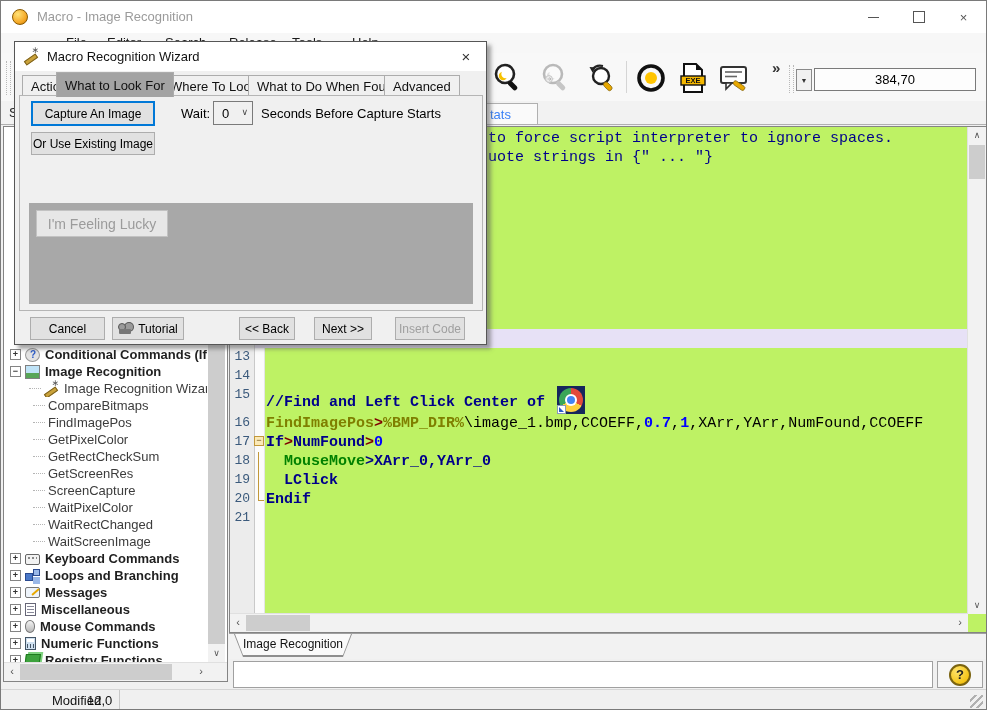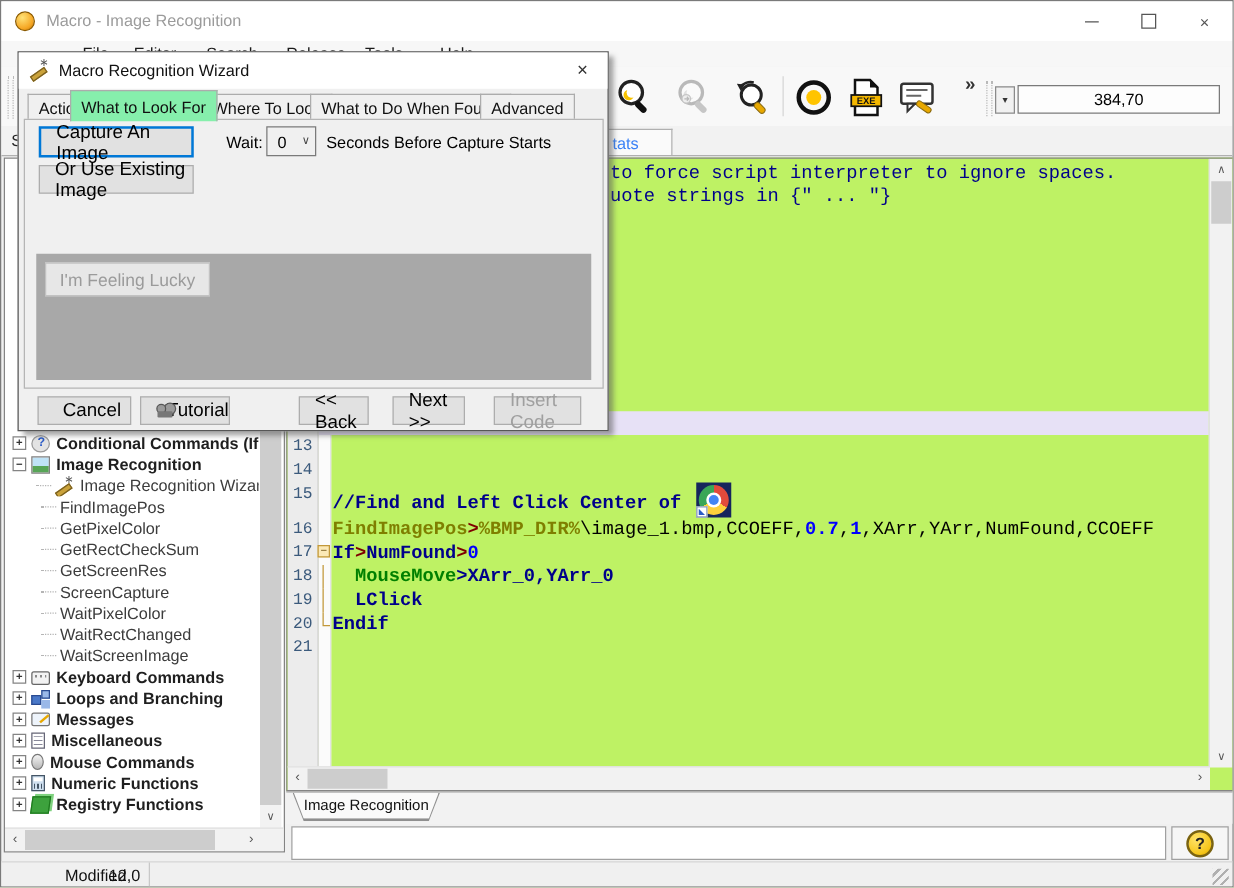--- a/index.html
+++ b/index.html
@@ -114,23 +114,23 @@
   .grip-dots{right:3px;bottom:3px;width:13px;height:13px;background:repeating-linear-gradient(135deg,transparent 0 3px,#b0b0b0 3px 5px);}
 
   
   .dialog{left:13px;top:40px;width:473px;height:304px;background:#f0f0f0;border:1px solid #565656;box-sizing:border-box;box-shadow:4px 4px 4px rgba(90,90,90,.55);}
   .dlg-title{position:absolute;left:0;top:0;width:100%;height:29px;background:#fff;}
   .dlg-title .ic{position:absolute;left:9px;top:7px;}
   .dlg-title-text{position:absolute;left:32px;top:7px;font-size:13px;color:#111;}
   .dlg-close{position:absolute;right:8px;top:4px;width:24px;height:22px;text-align:center;line-height:22px;font-size:15px;color:#333;}
   .dlg-tabs{position:absolute;left:0;top:29px;width:100%;height:25px;}
   .dtab{position:absolute;top:4px;height:21px;background:#f0f0f0;border:1px solid #acacac;border-bottom:none;box-sizing:border-box;font-size:13px;color:#111;padding:3px 8px 0 8px;white-space:nowrap;}
-  .dtab.active{top:1px;height:25px;background:#86efac;padding-top:5px;z-index:2;}
+  .dtab.active{top:1px;height:25px;background:#a3a3a3;padding-top:5px;z-index:2;}
   .dlg-page{position:absolute;left:4px;top:53px;width:464px;height:216px;background:#f0f0f0;border:1px solid #b5b5b5;box-sizing:border-box;}
-  .btn{background:#e1e1e1;border:1px solid #adadad;box-sizing:border-box;font-size:15px;color:#000;display:flex;align-items:center;justify-content:center;font-family:"Liberation Sans",sans-serif;padding-left:12px;}
+  .btn{background:#e1e1e1;border:1px solid #adadad;box-sizing:border-box;font-size:12px;color:#000;display:flex;align-items:center;justify-content:center;font-family:"Liberation Sans",sans-serif;}
   .btn.focus{border:2px solid #0078d7;}
   .btn.disabled{color:#9f9f9f;}
   .dlg-label{position:absolute;font-size:13px;color:#000;}
   .wait-dd{position:absolute;left:193px;top:5px;width:40px;height:24px;background:#f0f0f0;border:1px solid #7a7a7a;box-sizing:border-box;font-size:13px;}
   .wait-dd .val{position:absolute;left:8px;top:4px;}
   .wait-dd .ch{position:absolute;right:4px;top:5px;font-size:9px;color:#444;}
   .preview{position:absolute;left:9px;top:107px;width:444px;height:101px;background:#a8a8a8;}
   .lucky{position:absolute;left:7px;top:7px;width:132px;height:27px;background:#e7e7e7;border:1px solid #c2c2c2;box-sizing:border-box;font-size:14px;color:#9b9b9b;display:flex;align-items:center;justify-content:center;}
   .ic-cam{display:inline-block;position:relative;width:15px;height:11px;margin-right:5px;}
   .ic-cam::before{content:"";position:absolute;left:0;top:0;width:6px;height:6px;border-radius:50%;background:#9a9a9a;border:1px solid #555;box-shadow:7px 0 0 #9a9a9a,7px 0 0 1px #555;}
@@ -243,20 +243,24 @@
           <span class="ic ic-pic"></span>
           <span>Image Recognition</span>
         </div>
         <div class="trow">
           <span class="dotline short"></span>
           <span class="ic ic-wand"></span>
           <span>Image Recognition Wizar</span>
         </div>
         <div class="trow">
           <span class="dotline"></span>
+          <span>CompareBitmaps</span>
+        </div>
+        <div class="trow">
+          <span class="dotline"></span>
           <span>FindImagePos</span>
         </div>
         <div class="trow">
           <span class="dotline"></span>
           <span>GetPixelColor</span>
         </div>
         <div class="trow">
           <span class="dotline"></span>
           <span>GetRectCheckSum</span>
         </div>

